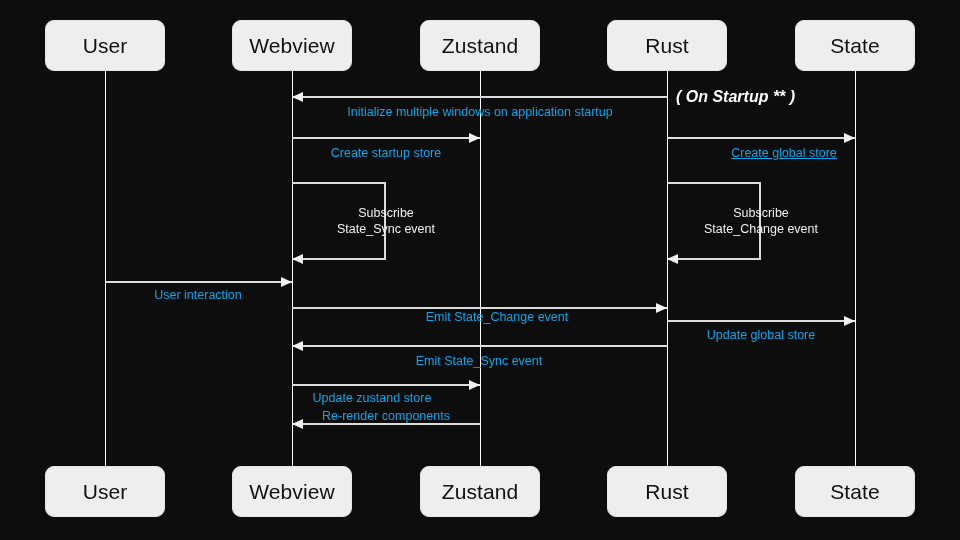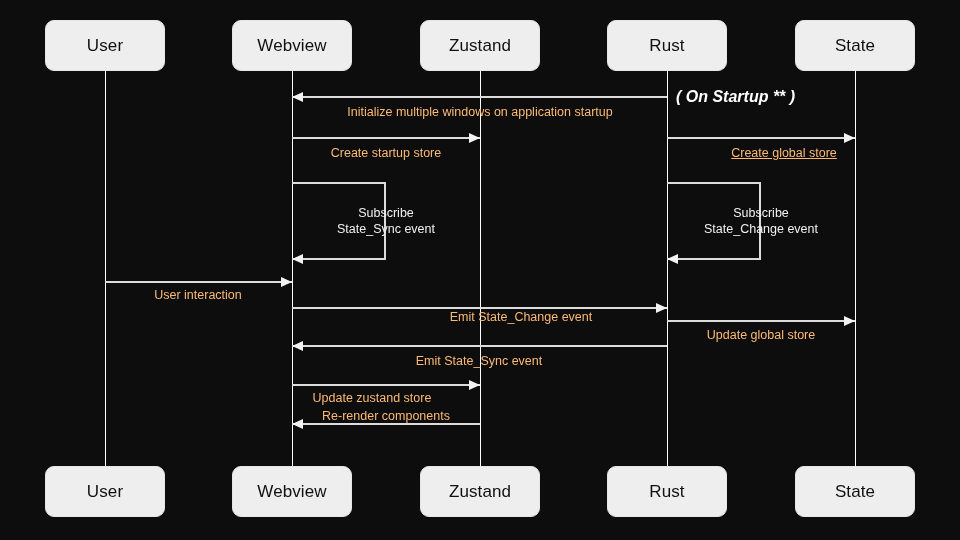--- a/index.html
+++ b/index.html
@@ -22,21 +22,21 @@
     width: 120px;
     height: 51px;
     background: #eeeeee;
     border: 1px solid #e6e6e6;
     border-radius: 9px;
     box-sizing: border-box;
     display: flex;
     align-items: center;
     justify-content: center;
     color: #111111;
-    font-size: 17px;
+    font-size: 21px;
     line-height: 1;
     letter-spacing: 0.1px;
   }
   
   .lifeline {
     position: absolute;
     width: 1px;
     background: #ffffff;
   }
   
@@ -53,21 +53,21 @@
     border-bottom: 5px solid transparent;
   }
   .arrowhead.right {
     border-left: 11px solid #f2f2f2;
   }
   .arrowhead.left {
     border-right: 11px solid #f2f2f2;
   }
   .msg-label {
     position: absolute;
-    color: #fdba74;
+    color: #0ea5e9;
     font-size: 12.5px;
     line-height: 14px;
     white-space: nowrap;
     transform: translateX(-50%);
     text-align: center;
   }
   
   .selfloop {
     position: absolute;
     box-sizing: border-box;
@@ -115,21 +115,21 @@
       <div class="arrowhead right" style="top: 133px; left: 469px;"></div>
       <div class="msg-label" style="left: 386px; top: 146px;">Create startup store</div>
       <div class="msg" style="left: 667px; top: 137px; width: 188px;"></div>
       <div class="arrowhead right" style="top: 133px; left: 844px;"></div>
       <div class="msg-label" style="left: 784px; top: 146px; text-decoration: underline;">Create global store</div>
       <div class="msg" style="left: 105px; top: 281px; width: 187px;"></div>
       <div class="arrowhead right" style="top: 277px; left: 281px;"></div>
       <div class="msg-label" style="left: 198px; top: 288px;">User interaction</div>
       <div class="msg" style="left: 292px; top: 307px; width: 375px;"></div>
       <div class="arrowhead right" style="top: 303px; left: 656px;"></div>
-      <div class="msg-label" style="left: 503px; top: 310px; padding-left: 36px;">Emit State_Change event</div>
+      <div class="msg-label" style="left: 479px; top: 310px; padding-left: 36px;">Emit State_Change event</div>
       <div class="msg" style="left: 667px; top: 320px; width: 188px;"></div>
       <div class="arrowhead right" style="top: 316px; left: 844px;"></div>
       <div class="msg-label" style="left: 761px; top: 328px;">Update global store</div>
       <div class="msg" style="left: 292px; top: 345px; width: 375px;"></div>
       <div class="arrowhead left" style="top: 341px; left: 292px;"></div>
       <div class="msg-label" style="left: 479px; top: 354px;">Emit State_Sync event</div>
       <div class="msg" style="left: 292px; top: 384px; width: 188px;"></div>
       <div class="arrowhead right" style="top: 380px; left: 469px;"></div>
       <div class="msg-label" style="left: 372px; top: 391px;">Update zustand store</div>
       <div class="msg" style="left: 292px; top: 423px; width: 188px;"></div>

